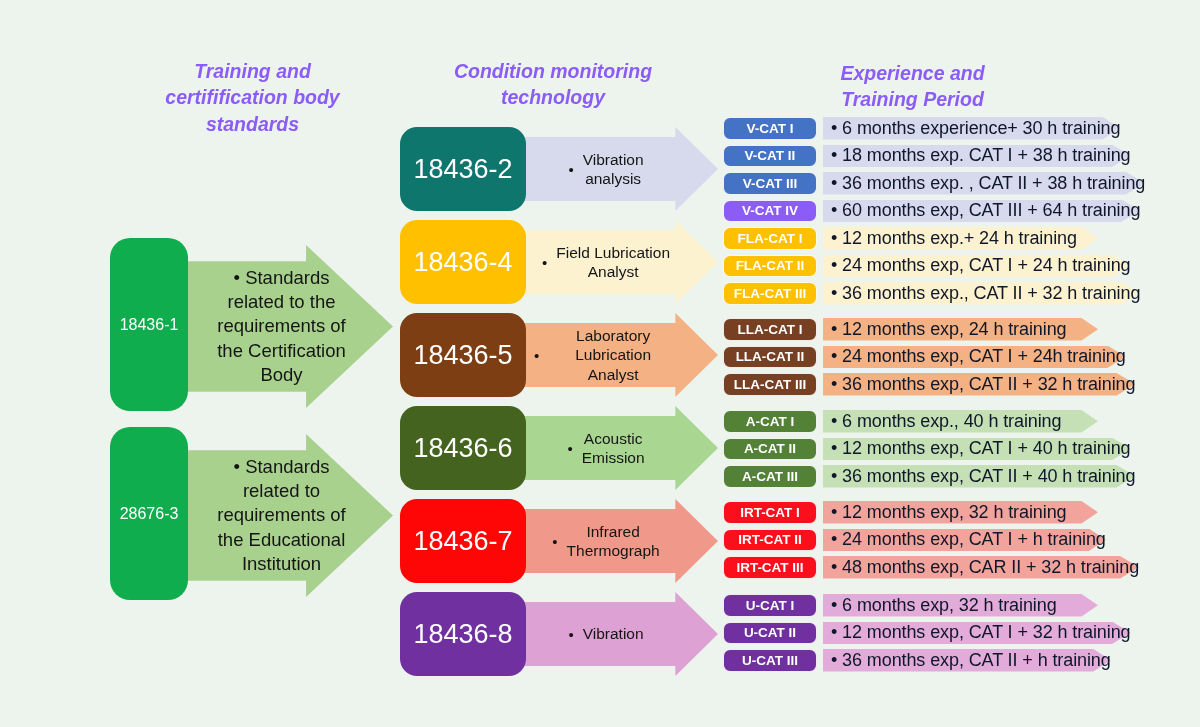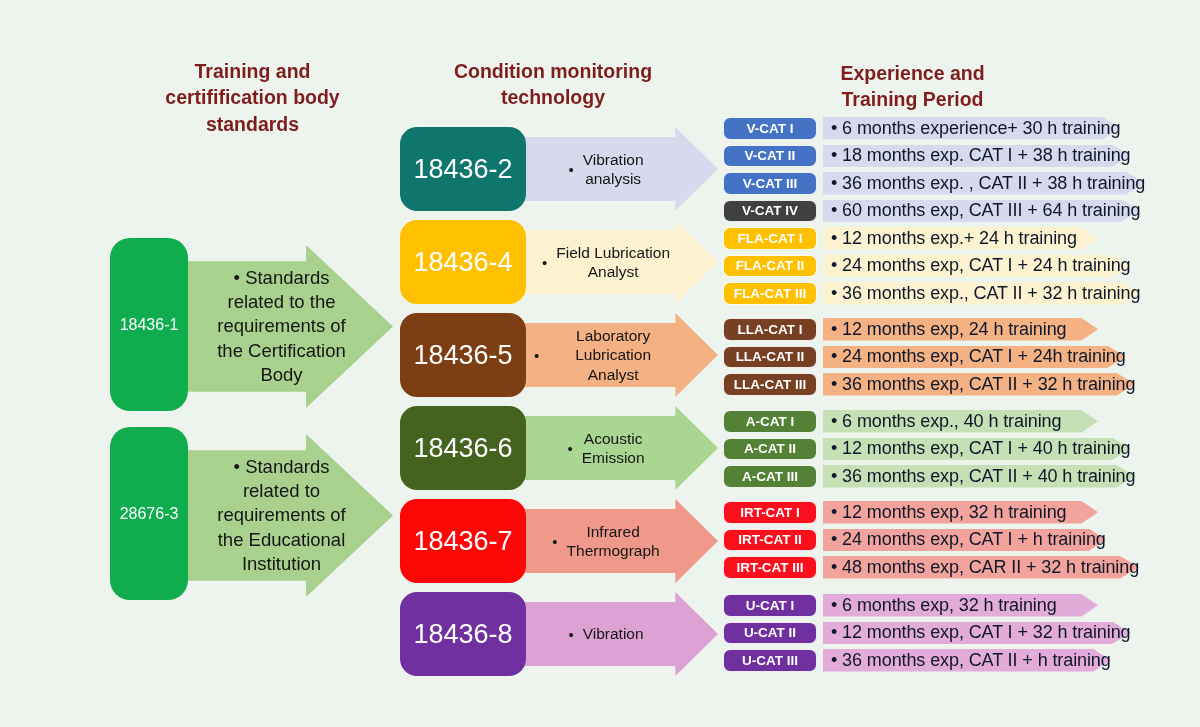--- a/index.html
+++ b/index.html
@@ -1,21 +1,21 @@
 <!DOCTYPE html>
 <html><head>
 <meta charset="utf-8">
 <style>
   html,body{margin:0;padding:0;}
   body{font-family:"Liberation Sans", sans-serif;}
   #stage{position:relative;width:1200px;height:727px;background:#edf4ee;overflow:hidden;}
 
   
   .col-header{position:absolute;font-weight:700;font-size:19.5px;line-height:1.35;
-    color:#7f1d1d;text-align:center;white-space:pre-line;}
+    color:#8b5cf6;text-align:center;white-space:pre-line;font-style:italic;}
   #hdr1{left:100px;top:58px;width:305px;}
   #hdr2{left:408px;top:58px;width:290px;}
   #hdr3{left:780px;top:60px;width:265px;}
 
   
   .std-row{position:absolute;left:110px;width:285px;height:173px;}
   .std-box{position:absolute;left:0;top:0;width:78px;height:173px;border-radius:20px;
     z-index:2;display:flex;align-items:center;justify-content:center;}
   .std-id{color:#fff;font-size:16px;}
   .std-arrow-wrap{position:absolute;left:76px;top:7px;width:207px;height:163px;}
@@ -178,21 +178,21 @@
       </span>
     </div>
     <div class="cert-row">
       <span class="badge" style="background: rgb(68, 114, 196);">V-CAT III</span>
       <span class="cert-arrow-wrap">
         <span class="cert-arrow-shape" style="background: rgb(215, 218, 237);"></span>
         <span class="cert-text">• 36 months exp. , CAT II + 38 h training</span>
       </span>
     </div>
     <div class="cert-row">
-      <span class="badge" style="background: #404040;">V-CAT IV</span>
+      <span class="badge" style="background: #8b5cf6;">V-CAT IV</span>
       <span class="cert-arrow-wrap">
         <span class="cert-arrow-shape" style="background: rgb(215, 218, 237);"></span>
         <span class="cert-text">• 60 months exp, CAT III + 64 h training</span>
       </span>
     </div>
   </div>
 
   <div class="cert-group" style="top:227px">
     <div class="cert-row">
       <span class="badge" style="background: rgb(255, 192, 0);">FLA-CAT I</span>

